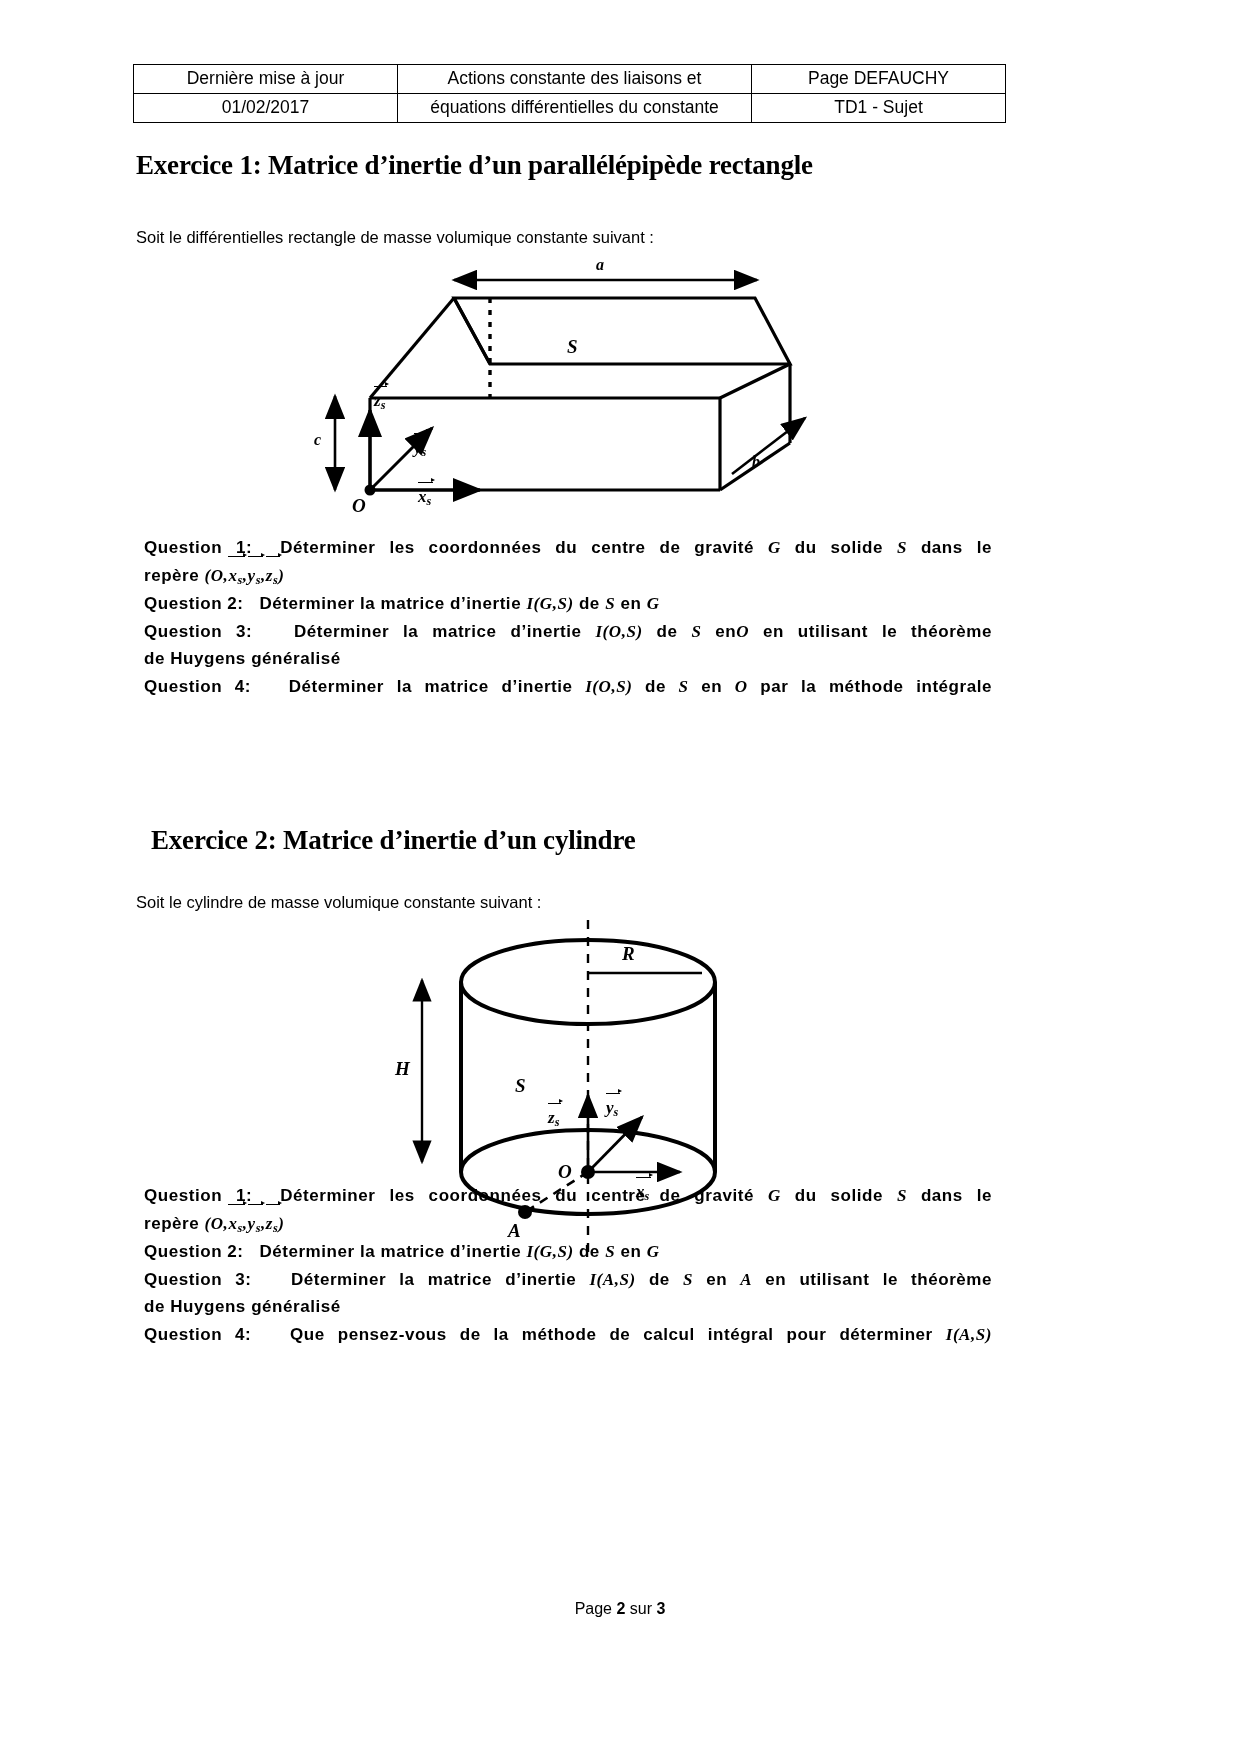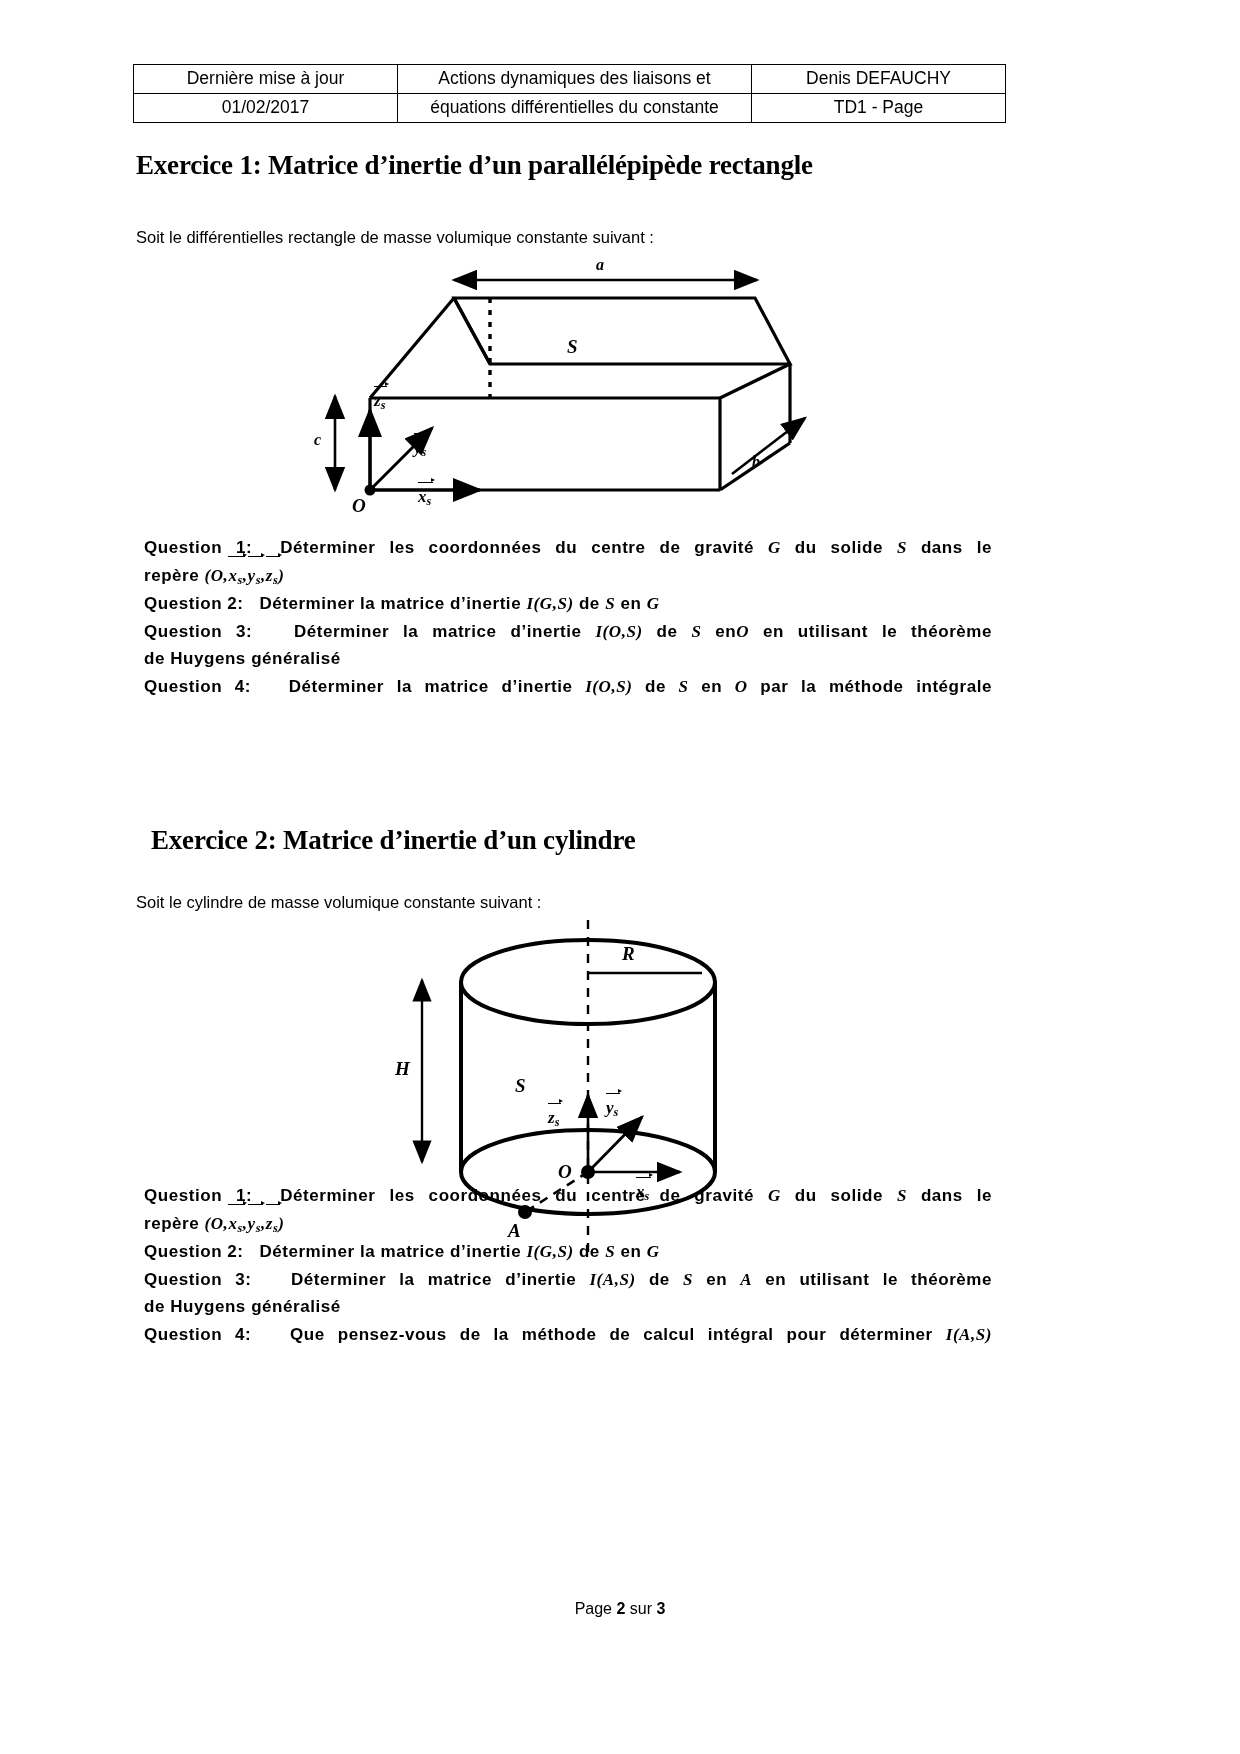--- a/index.html
+++ b/index.html
@@ -124,27 +124,27 @@
 </style>
 </head>
 <body>
 
 <div class="page">
 
   <table class="header-table">
     <tbody>
         <tr>
       <td class="col-a">Dernière mise à jour</td>
-      <td class="col-b hdr-mid" rowspan="1">Actions dynamiques des liaisons et</td>
-      <td class="col-c">Denis DEFAUCHY</td>
+      <td class="col-b hdr-mid" rowspan="1">Actions constante des liaisons et</td>
+      <td class="col-c">Page DEFAUCHY</td>
     </tr>
     <tr>
       <td class="col-a">01/02/2017</td>
       <td class="col-b hdr-mid">équations différentielles du constante</td>
-      <td class="col-c">TD1 - Page</td>
+      <td class="col-c">TD1 - Sujet</td>
     </tr>
   </tbody>
     </table>
 
   <h1 class="ex-title" id="ex1-title">Exercice 1:  Matrice d’inertie d’un parallélépipède rectangle</h1>
   <div class="intro" id="intro1">Soit le différentielles rectangle de masse volumique constante suivant :</div>
 
   <div class="figure" id="fig-box">
     <svg width="560" height="270" viewBox="0 0 560 270" xmlns="http://www.w3.org/2000/svg">
       <defs>

